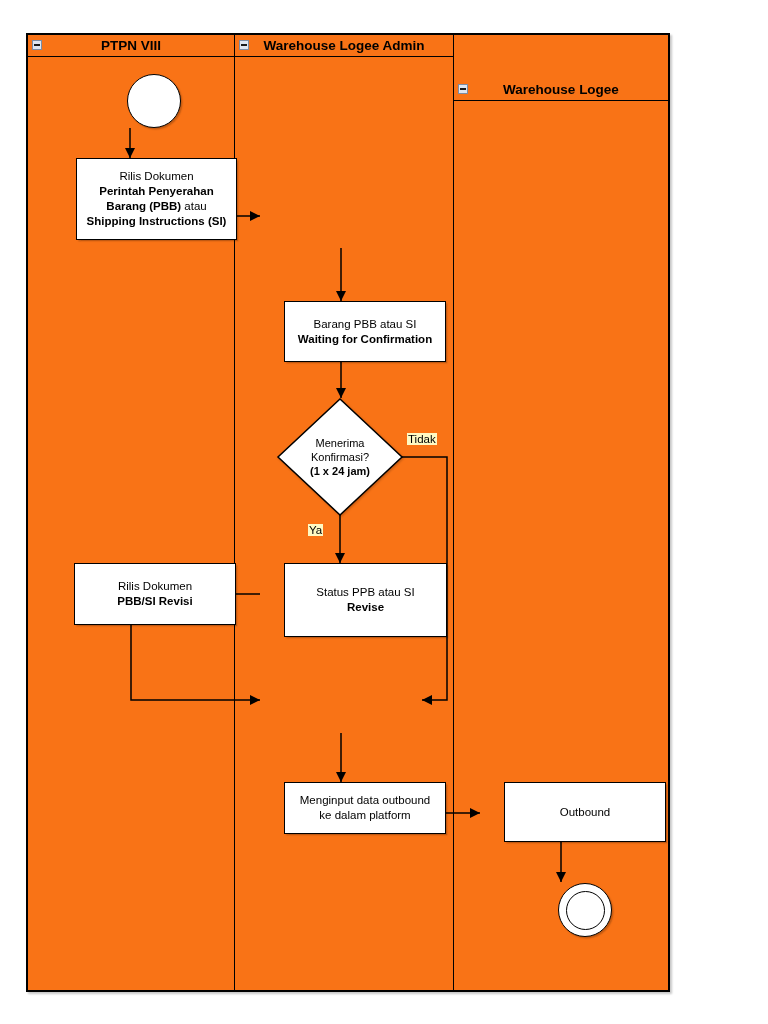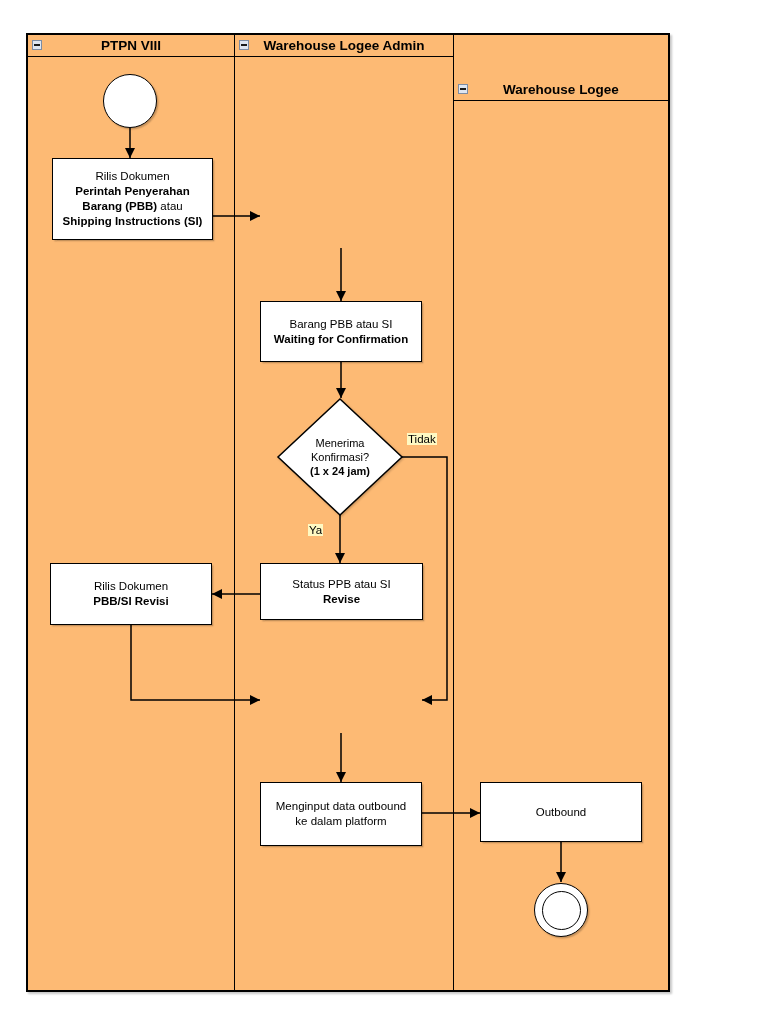--- a/index.html
+++ b/index.html
@@ -1,21 +1,21 @@
 <!DOCTYPE html>
 <html><head>
 <meta charset="utf-8">
 <style>
   html,body{margin:0;padding:0;background:#ffffff;}
   body{width:768px;height:1024px;position:relative;font-family:"Liberation Sans","DejaVu Sans",sans-serif;color:#000;}
   .page{position:absolute;left:0;top:0;width:768px;height:1024px;}
 
   
   .swimlane{position:absolute;left:26px;top:33px;width:640px;height:955px;border:2px solid #000;
-            display:flex;flex-direction:row;background:#fdba74;z-index:1;
+            display:flex;flex-direction:row;background:#f97316;z-index:1;
             box-shadow:2px 2px 2px rgba(0,0,0,0.22);}
   .lane{position:relative;height:100%;box-sizing:border-box;}
   .lane-1{width:207px;border-right:1.5px solid #000;}
   .lane-2{width:219px;border-right:1.5px solid #000;}
   .lane-3{flex:1;margin-top:44px;}
   .lane-header{position:relative;height:21px;border-bottom:1.5px solid #000;
                text-align:center;font-weight:bold;font-size:13.5px;line-height:21px;}
   .collapse-icon{position:absolute;left:4px;top:5px;width:10px;height:10px;
                  background:#dfe6f1;border:1px solid #7d8ca3;box-sizing:border-box;
                  display:flex;align-items:center;justify-content:center;}
@@ -23,21 +23,21 @@
 
   
   svg.connectors{position:absolute;left:0;top:0;z-index:2;pointer-events:none;}
   .edge{stroke:#000;stroke-width:1.5;fill:none;}
   .diamond{fill:#fff;stroke:#000;stroke-width:1.5;filter:drop-shadow(1.5px 1.5px 1px rgba(0,0,0,0.22));}
 
   
   .node{position:absolute;background:#fff;border:1.5px solid #000;box-sizing:border-box;
         display:flex;flex-direction:column;align-items:center;justify-content:center;
         text-align:center;font-size:11.5px;line-height:15px;z-index:3;
-        box-shadow:1.5px 1.5px 1.5px rgba(0,0,0,0.22);}
+        box-shadow:1.5px 1.5px 1.5px rgba(0,0,0,0.22);margin-left:24px;}
   .circle{border-radius:50%;}
   .end-inner{width:39px;height:39px;border:1.5px solid #000;border-radius:50%;box-sizing:border-box;background:#fff;}
   .diamond-label{position:absolute;z-index:3;text-align:center;font-size:11px;line-height:14px;background:transparent;}
   .edge-label{position:absolute;z-index:3;font-size:11.5px;background:#fef9c3;padding:0 1px;}
   b{font-weight:bold;}
   .i{}
 </style>
 </head>
 <body>
 
@@ -107,32 +107,32 @@
 
   <div class="diamond-label" style="left:280px;top:436px;width:120px;">
     <div><span>Menerima</span></div>
     <div><span>Konfirmasi?</span></div>
     <div><b>(1 x 24 jam)</b></div>
   </div>
 
   <div class="edge-label" style="left:308px;top:524px;">Ya</div>
   <div class="edge-label" style="left:407px;top:433px;">Tidak</div>
 
-  <div class="node" style="left:260px;top:563px;width:163px;height:57px;">
+  <div class="node" style="left:260px;top:563px;width:163px;height:74px;">
     <div><span>Status PPB atau SI</span></div>
     <div><b>Revise</b></div>
   </div>
 
   <div class="node" style="left:50px;top:563px;width:162px;height:62px;">
     <div><span>Rilis Dokumen</span></div>
     <div><b>PBB/SI Revisi</b></div>
   </div>
 
 
-  <div class="node" style="left:260px;top:782px;width:162px;height:64px;">
+  <div class="node" style="left:260px;top:782px;width:162px;height:52px;">
     <div><span>Menginput data </span><span class="i">outbound</span></div>
     <div><span>ke dalam platform</span></div>
   </div>
 
   <div class="node" style="left:480px;top:782px;width:162px;height:60px;">
     <div><span class="i">Outbound</span></div>
   </div>
 
   <div class="node circle" style="left:534px;top:883px;width:54px;height:54px;">
     <div class="end-inner"></div>

